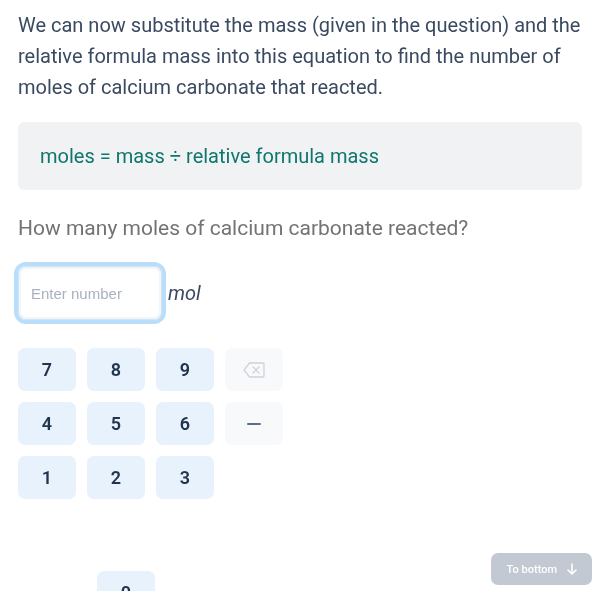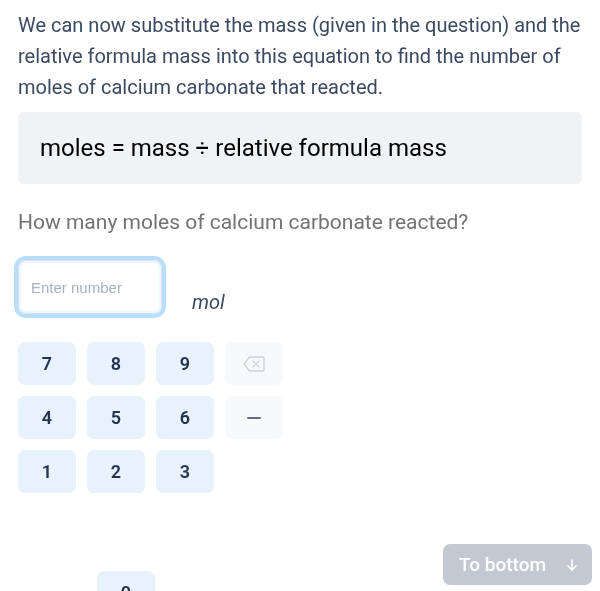--- a/index.html
+++ b/index.html
@@ -12,41 +12,41 @@
       position: relative;
       color: #374860;
     }
     .content {
       padding: 10px 18px 0 18px;
     }
     .intro {
       font-size: 20px;
       line-height: 1.55;
       color: #3b4a61;
-      margin-bottom: 9px;
+      margin-bottom: 19px;
     }
     .formula-box {
       background: #f1f2f4;
       border-radius: 6px;
       padding: 22px 22px;
       margin: 0 0 26px 0;
     }
     .formula-text {
-      font-size: 24px;
-      color: #000000;
+      font-size: 20px;
+      color: #0f766e;
     }
     .question {
       font-size: 21px;
       color: #737373;
       margin-bottom: 26px;
     }
     .answer-row {
       display: flex;
-      align-items: flex-end;
-      gap: 30px;
+      align-items: center;
+      gap: 6px;
       margin-bottom: 28px;
     }
     .answer-input {
       width: 144px;
       height: 54px;
       border: 1px solid #dbe1ea;
       outline: 4px solid #b9defb;
       border-radius: 8px;
       padding: 0 12px;
       font-size: 15px;
@@ -102,25 +102,25 @@
       visibility: hidden;
     }
     .to-bottom {
       position: absolute;
       right: 8px;
       bottom: 6px;
       background: #c3c9d3;
       color: #ffffff;
       border-radius: 7px;
       padding: 9px 13px 9px 16px;
-      font-size: 19px;
+      font-size: 11px;
       font-weight: 500;
       display: flex;
       align-items: center;
-      gap: 19px;
+      gap: 8px;
       cursor: pointer;
     }
     .to-bottom svg {
       display: block;
     }
     .row-zero {
       position: absolute;
       left: 97px;
       bottom: 0;
       width: 58px;

